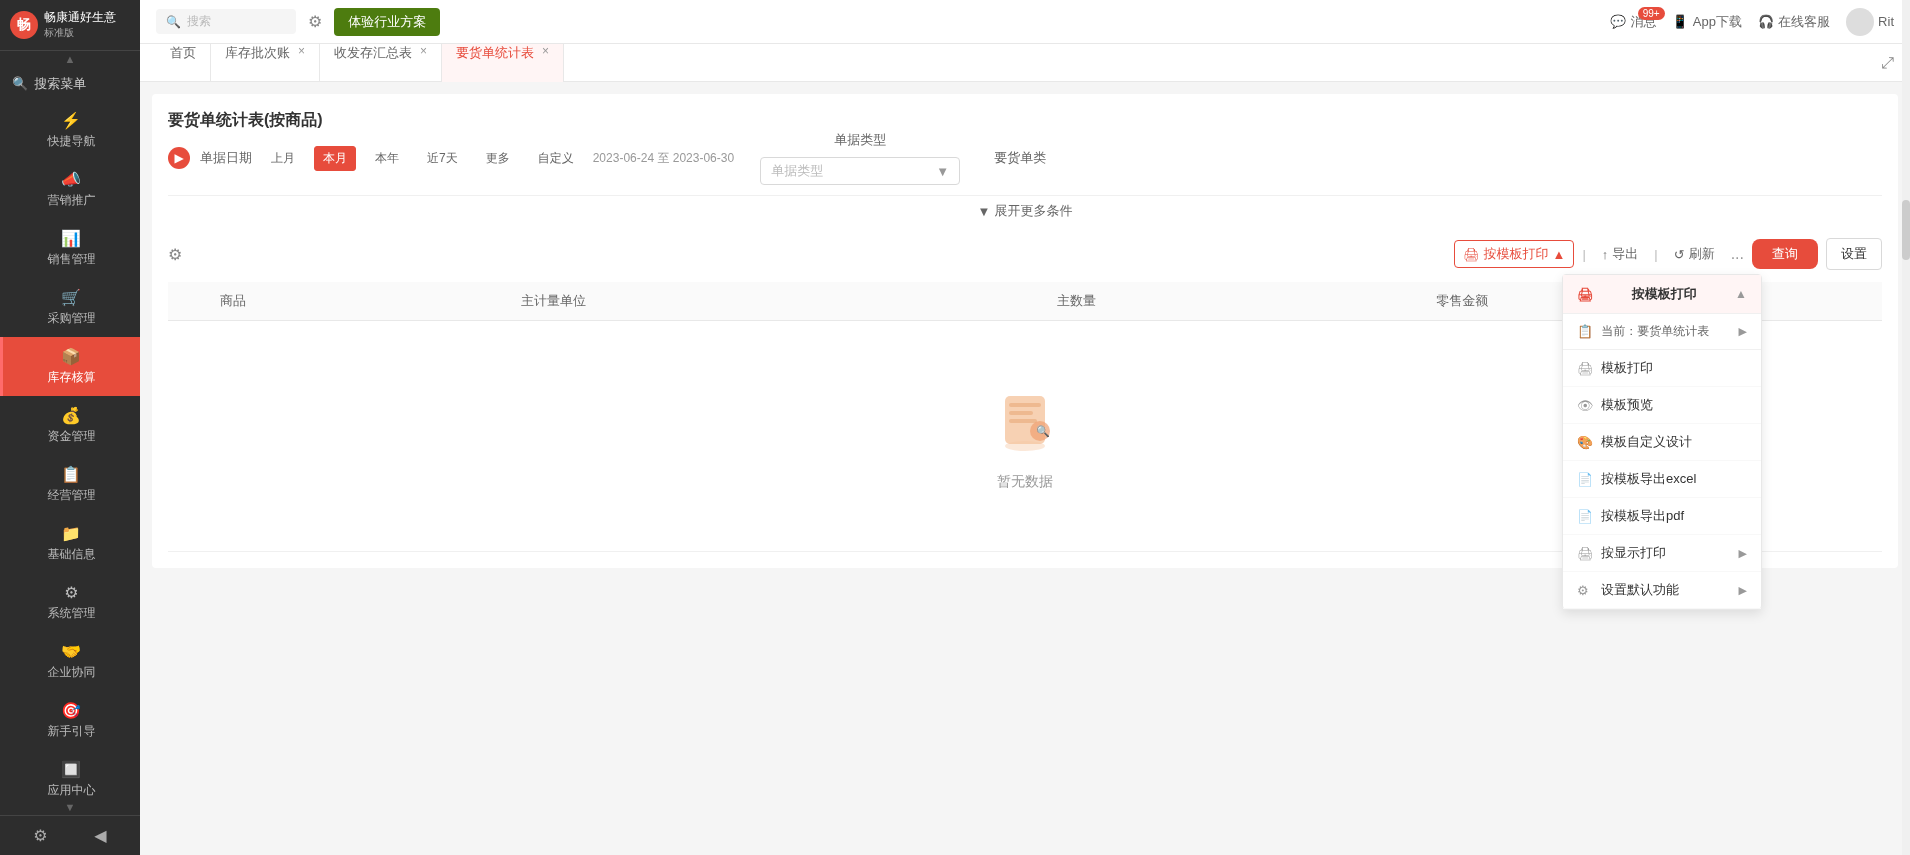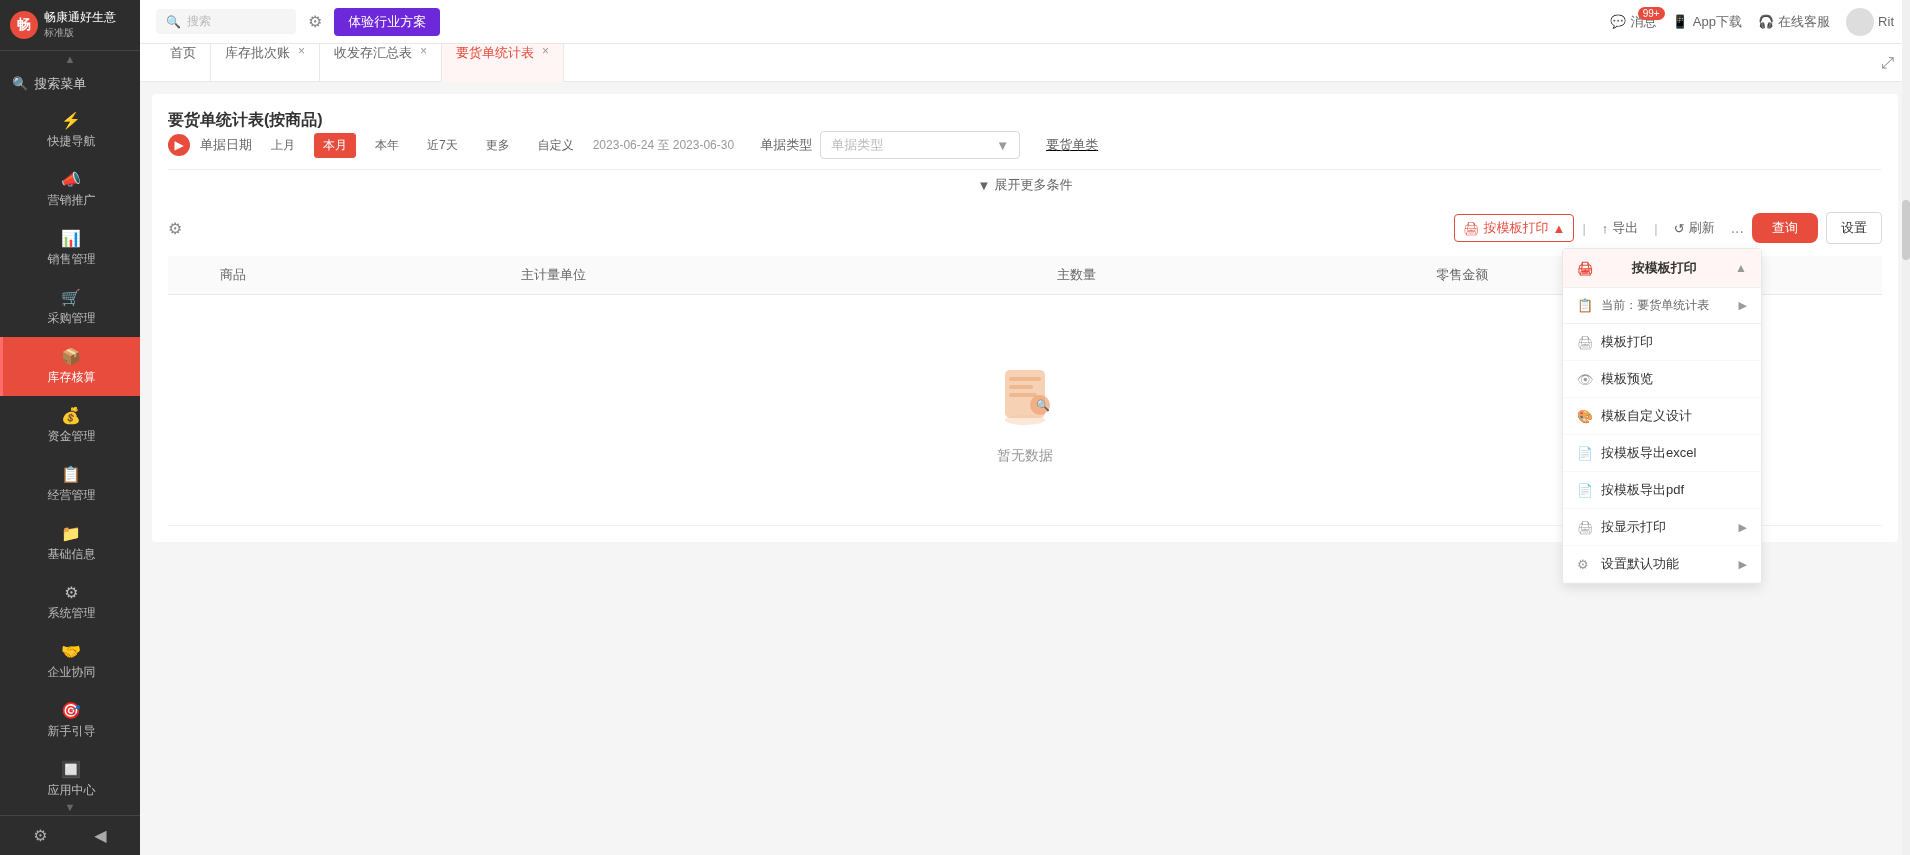--- a/index.html
+++ b/index.html
@@ -72,21 +72,21 @@
       gap: 12px;
       flex-shrink: 0;
     }
     .top-header-search {
       display: flex; align-items: center; gap: 6px;
       background: #f5f5f5; border-radius: 4px; padding: 4px 10px;
       min-width: 140px; color: #999; font-size: 12px;
     }
     .top-header-gear { color: #888; cursor: pointer; font-size: 16px; }
     .top-header-trial {
-      background: #6d28d9; color: #fff; border-radius: 4px;
+      background: #4d7c0f; color: #fff; border-radius: 4px;
       padding: 5px 14px; font-size: 13px; cursor: pointer; border: none;
     }
     .top-header-spacer { flex: 1; }
     .top-header-actions { display: flex; align-items: center; gap: 16px; }
     .top-header-action { display: flex; align-items: center; gap: 4px; color: #666; cursor: pointer; font-size: 13px; position: relative; }
     .badge {
       background: #e74c3c; color: #fff; border-radius: 10px;
       font-size: 10px; padding: 1px 5px; position: absolute; top: -6px; right: -8px;
     }
     .top-header-avatar { width: 28px; height: 28px; background: #ddd; border-radius: 50%; }
@@ -411,30 +411,30 @@
         <button class="filter-arrow-btn">▶</button>
         <span class="filter-label">单据日期</span>
         <span class="date-btn">上月</span>
         <span class="date-btn active">本月</span>
         <span class="date-btn">本年</span>
         <span class="date-btn">近7天</span>
         <span class="date-btn">更多</span>
         <span class="date-btn">自定义</span>
         <span class="date-range">2023-06-24 至 2023-06-30</span>
 
-        <div style="display:flex;align-items:center;gap:8px;margin-left:16px;">
+        <div style="display:flex;align-items:center;gap:8px;margin-left:16px;flex-direction:column;">
           <span class="filter-label">单据类型</span>
           <div class="filter-select">
             <span style="color:#bbb;">单据类型</span>
             <span style="flex:1;"></span>
             <span class="filter-select-arrow">▼</span>
           </div>
         </div>
 
-        <div style="display:flex;align-items:center;gap:8px;margin-left:16px;text-decoration:underline;">
+        <div style="display:flex;align-items:center;gap:8px;margin-left:24px;">
           <span class="filter-label">要货单类</span>
         </div>
       </div>
 
       <div class="expand-more">
         <span>▼</span>
         <span>展开更多条件</span>
       </div>
 
       <div class="action-bar" style="margin-top:12px;">

